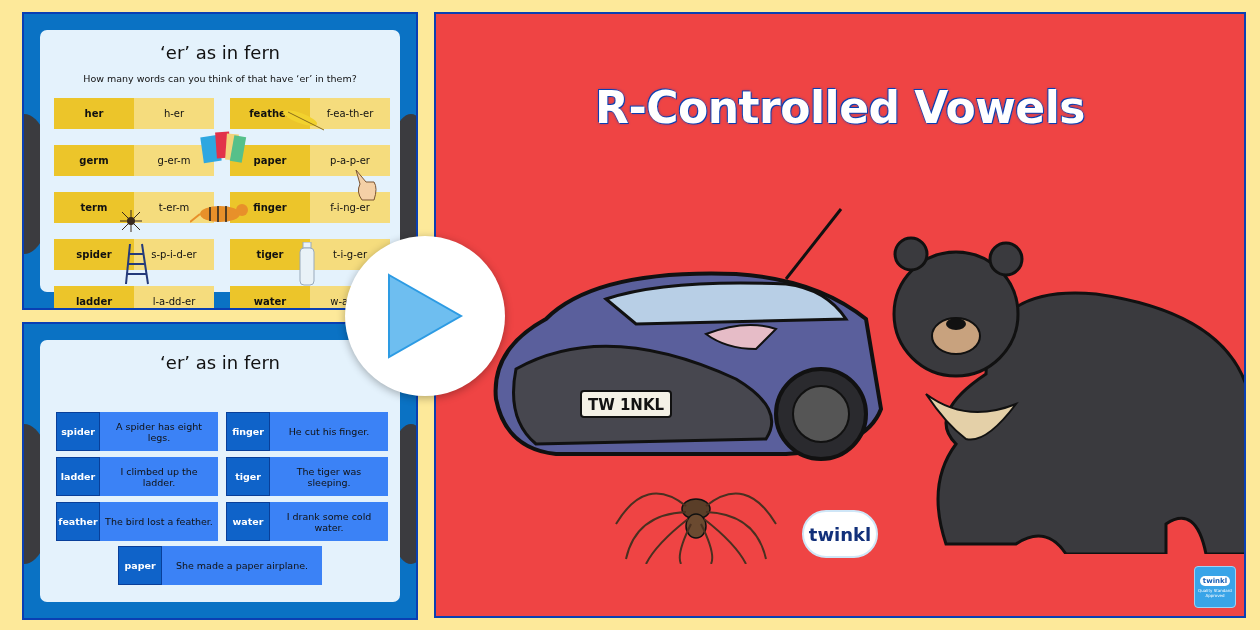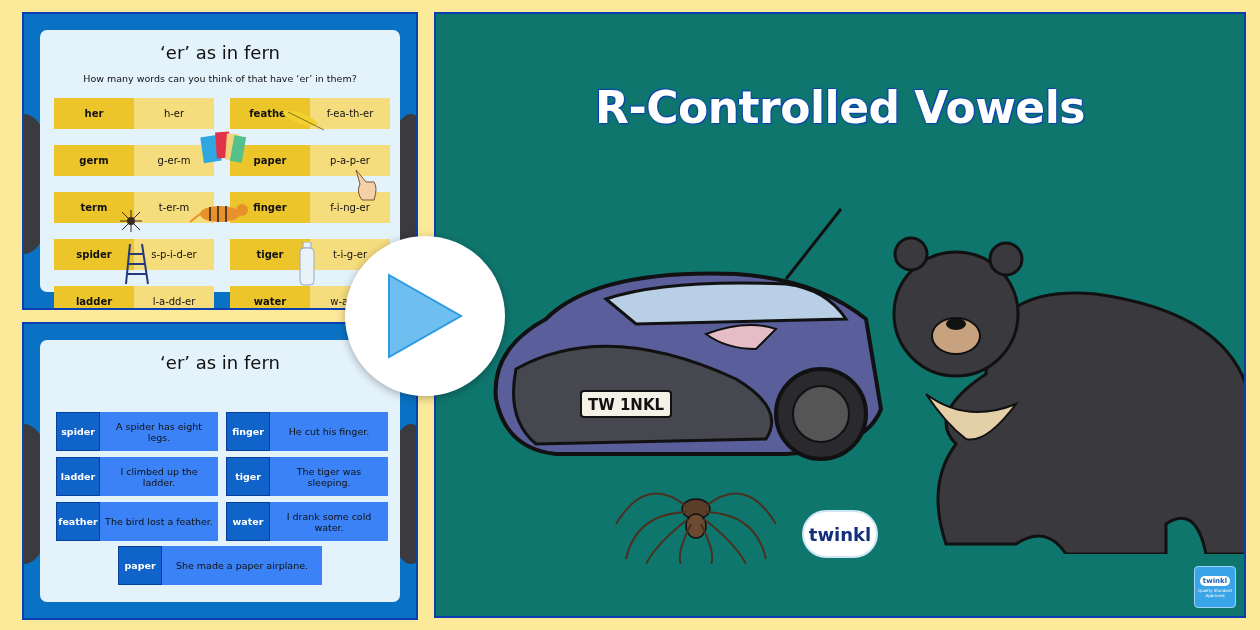--- a/index.html
+++ b/index.html
@@ -13,21 +13,21 @@
   .card-sub { text-align: center; font-size: 9.5px; color: #111; margin-top: 10px; }
   .grid-yellow { position: absolute; left: 14px; top: 68px; width: 332px; display: grid; grid-template-columns: 160px 160px; column-gap: 12px; row-gap: 5px; gap: 16px; }
   .yrow { display: flex; height: 31px; }
   .ycell-a { width: 80px; background: #ecc52a; display: flex; align-items: center; justify-content: center; font-size: 10px; font-weight: bold; color: #111; }
   .ycell-b { width: 80px; background: #f5dc7d; display: flex; align-items: center; justify-content: center; font-size: 10px; color: #111; }
   .grid-blue { position: absolute; left: 16px; top: 72px; width: 332px; display: grid; grid-template-columns: 162px 162px; column-gap: 8px; row-gap: 6px; }
   .brow { display: flex; height: 39px; }
   .bcell-a { width: 44px; background: #0f63c9; border: 1px solid #083f9a; display: flex; align-items: center; justify-content: center; font-size: 9.5px; font-weight: bold; color: #fff; }
   .bcell-b { flex: 1; background: #3b82f6; display: flex; align-items: center; justify-content: center; text-align: center; font-size: 9.5px; color: #111; padding: 16px 4px; }
   .brow-last { position: absolute; left: 78px; top: 206px; width: 204px; height: 39px; display: flex; }
-  .main-slide { position: absolute; left: 434px; top: 12px; width: 812px; height: 606px; background: #0f766e; border: 2px solid #0a3fb3; overflow: hidden; }
+  .main-slide { position: absolute; left: 434px; top: 12px; width: 812px; height: 606px; background: #ef4444; border: 2px solid #0a3fb3; overflow: hidden; }
   .main-title { position: absolute; left: 0; right: 0; top: 68px; text-align: center; font-size: 44px; font-weight: bold; color: #fff; letter-spacing: -0.5px; text-shadow: 0 0 3px #0a3fb3, 1px 1px 0 #0a3fb3, -1px -1px 0 #0a3fb3; }
   .car { position: absolute; left: 50px; top: 185px; width: 400px; height: 270px; }
   .bear { position: absolute; left: 430px; top: 210px; width: 385px; height: 330px; }
   .spider { position: absolute; left: 170px; top: 450px; width: 180px; height: 100px; }
   .twinkl-logo { position: absolute; left: 366px; top: 496px; width: 76px; height: 48px; background: #fff; border-radius: 24px; border: 2px solid #cfe6f7; display: flex; align-items: center; justify-content: center; font-size: 18px; font-weight: bold; color: #12307a; }
   .qs-badge { position: absolute; right: 8px; bottom: 8px; width: 42px; height: 42px; background: #39a4e8; border: 1px solid #9fd3f5; border-radius: 4px; display: flex; flex-direction: column; align-items: center; justify-content: center; }
   .qs-cloud { background: #fff; border-radius: 8px; font-size: 7px; font-weight: bold; color: #1b60b5; padding: 1px 3px; }
   .qs-text { font-size: 4px; color: #fff; text-align: center; margin-top: 2px; line-height: 5px; }
   .play-button { position: absolute; left: 345px; top: 236px; width: 160px; height: 160px; background: #fff; border-radius: 50%; box-shadow: 0 2px 8px rgba(0,0,0,0.3); display: flex; align-items: center; justify-content: center; cursor: pointer; }
 </style>

